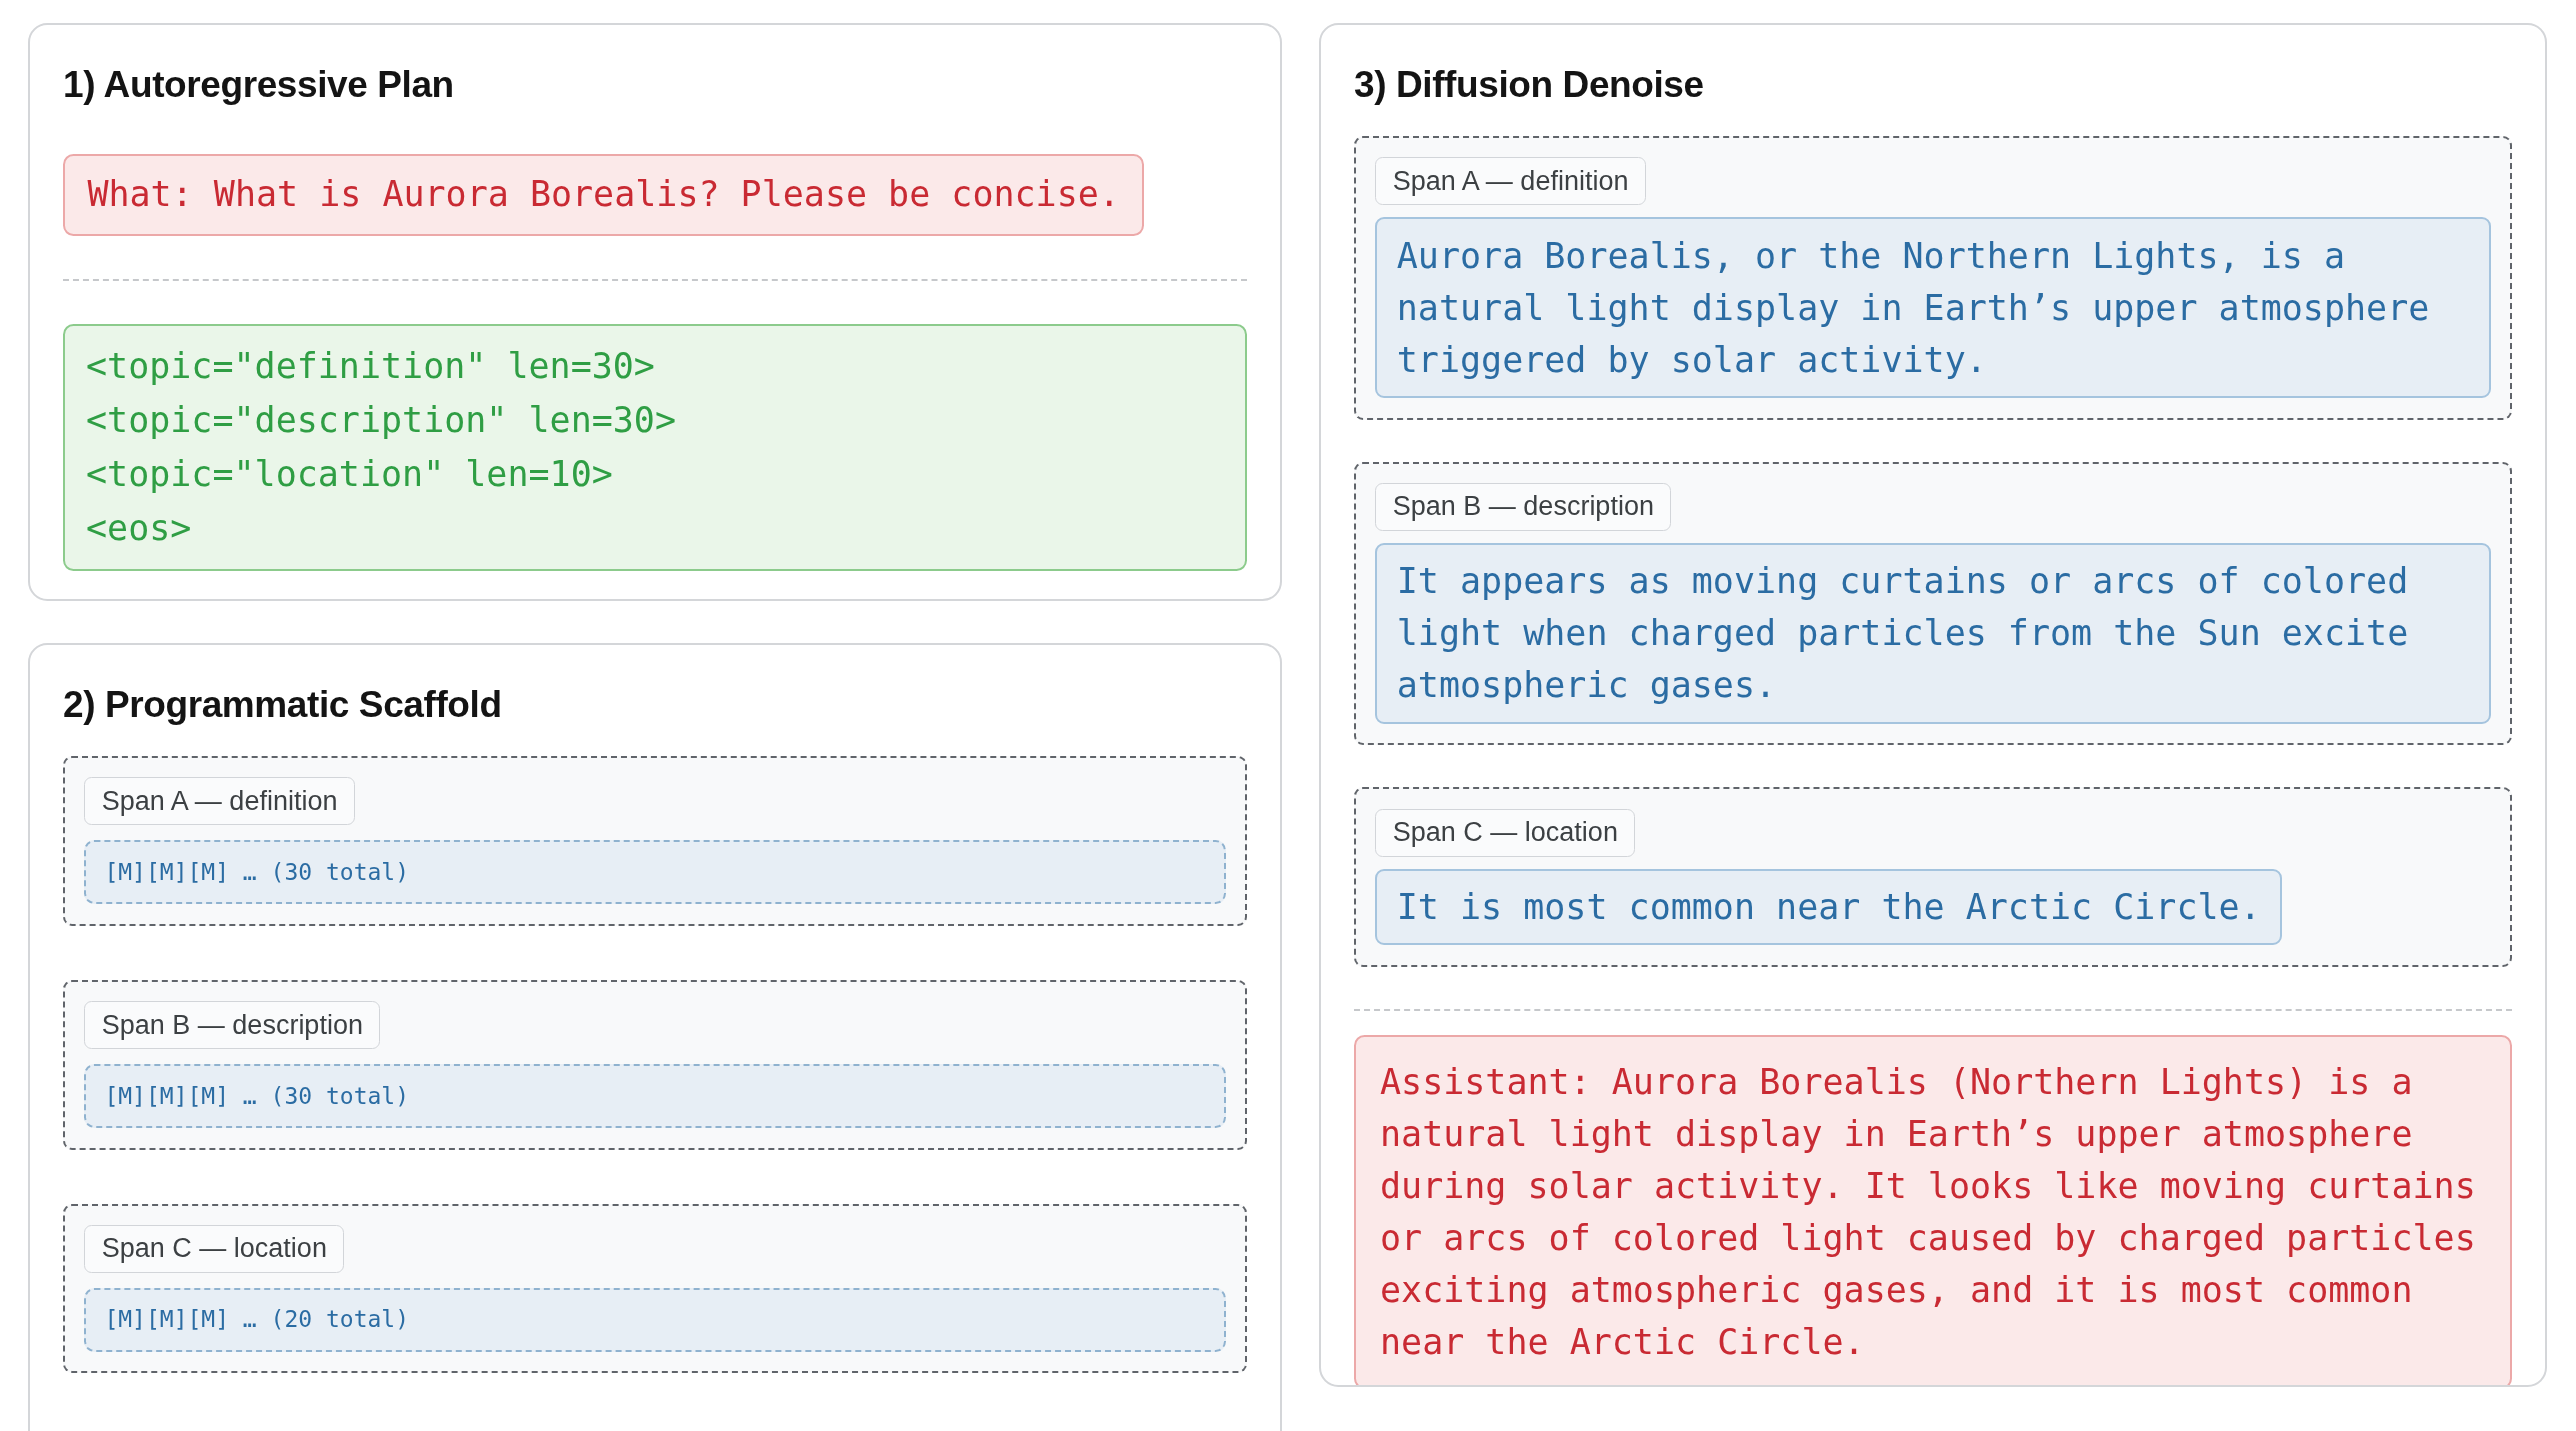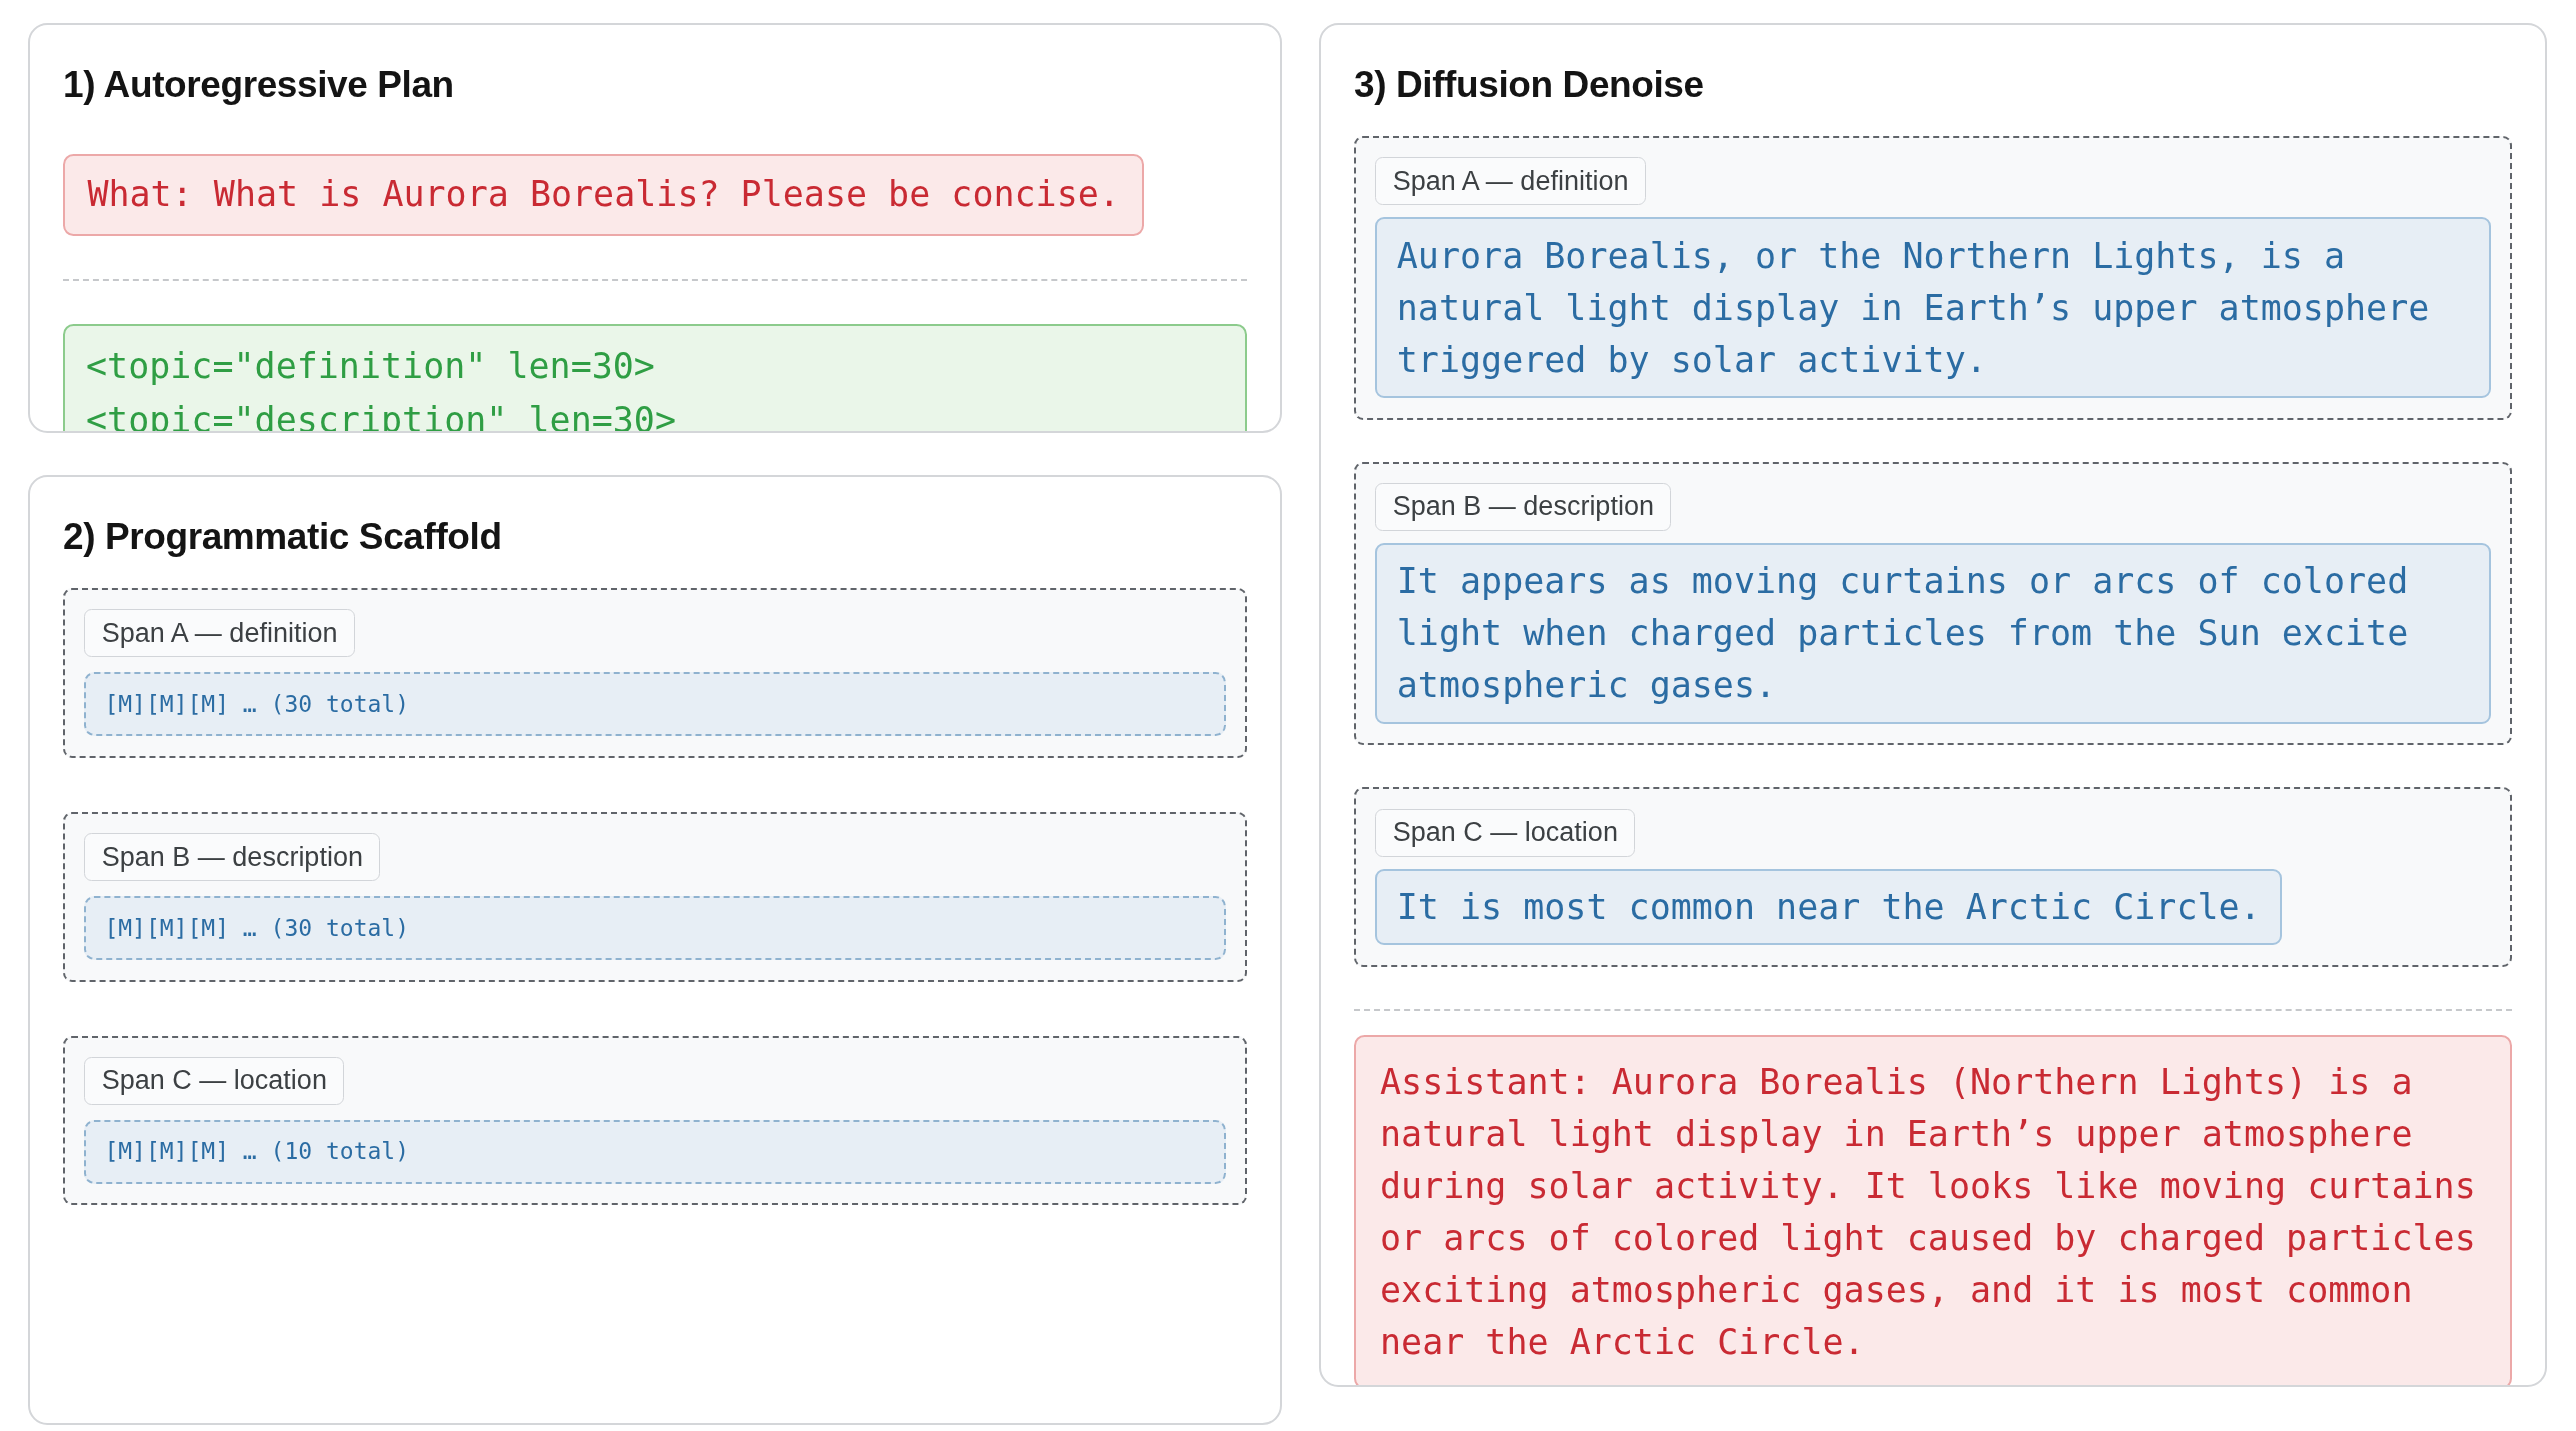--- a/index.html
+++ b/index.html
@@ -25,21 +25,21 @@
   }
   .col-left{display:flex; flex-direction:column; gap:42px;}
 
   .panel{
     background:#ffffff;
     border:2.2px solid var(--panel-border);
     border-radius:19.4px;
     padding:33px;
     overflow:hidden;
   }
-  .panel-plan{height:410px;}
+  .panel-plan{height:578px;}
   .panel-scaffold{height:950px;}
   .panel-denoise{height:1364px;}
 
   .panel-title{
     font-size:37px;
     font-weight:700;
     color:var(--title-text);
     letter-spacing:-0.4px;
     margin:6px 0 30px 0;
   }
@@ -161,21 +161,21 @@
         <div class="maskbox">[M][M][M] … (30 total)</div>
       </div>
 
       <div class="span-container">
         <span class="chip">Span B — description</span>
         <div class="maskbox">[M][M][M] … (30 total)</div>
       </div>
 
       <div class="span-container">
         <span class="chip">Span C — location</span>
-        <div class="maskbox">[M][M][M] … (10 total)</div>
+        <div class="maskbox">[M][M][M] … (20 total)</div>
       </div>
     </section>
 
   </div>
 
   <section class="panel panel-denoise">
     <h2 class="panel-title">3) Diffusion Denoise</h2>
 
     <div class="span-container">
       <span class="chip">Span A — definition</span><br>

